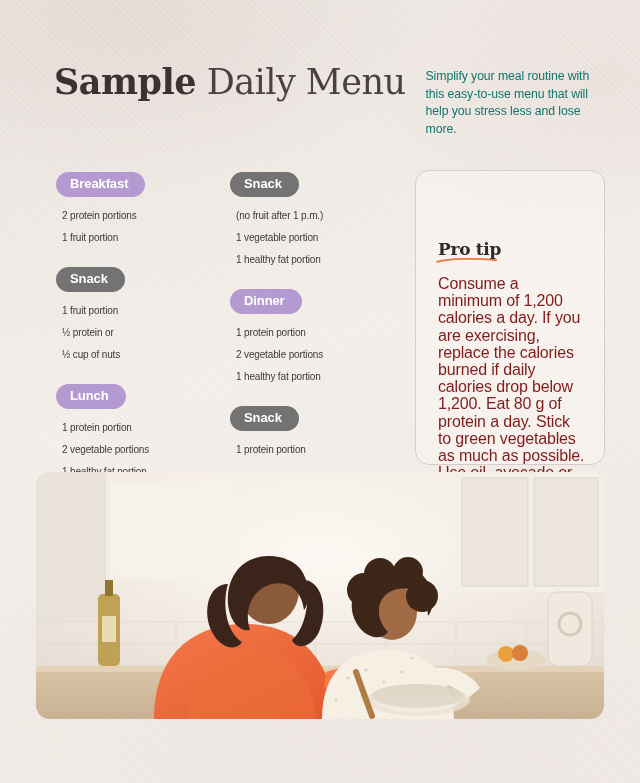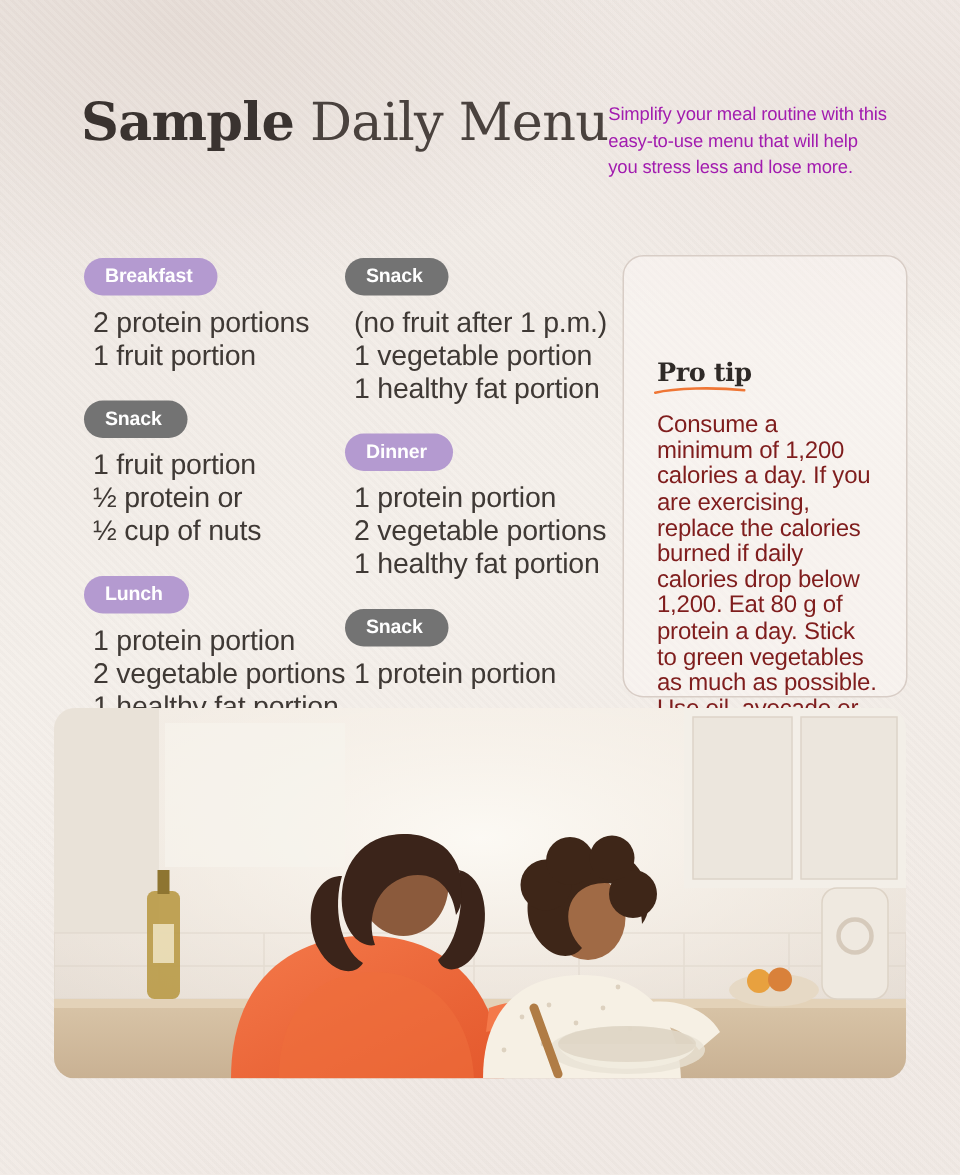--- a/index.html
+++ b/index.html
@@ -59,23 +59,24 @@
     font-weight: 700;
   }
   .title .light {
     font-weight: 400;
     color: #4a423e;
   }
   .intro {
     width: 222px;
     font-size: 12.3px;
     line-height: 17.5px;
-    color: #a21caf;
+    color: #0f766e;
     padding-top: 6px;
     letter-spacing: -0.1px;
+    margin-left: 20px;
   }
 
   
   .col {
     position: absolute;
     top: 172px;
   }
   .col-left { left: 56px; width: 175px; }
   .col-mid  { left: 230px; width: 180px; }
 
@@ -92,21 +93,21 @@
     line-height: 14px;
   }
   .pill-purple { background: #b49ad0; }
   .pill-orange { background: #737373; }
 
   .items {
     margin-top: 8px;
     padding-left: 6px;
   }
   .item {
-    font-size: 19px;
+    font-size: 10px;
     line-height: 22px;
     color: #3f3935;
     letter-spacing: -0.15px;
   }
 
   
   .protip {
     position: absolute;
     left: 415px;
     top: 170px;

